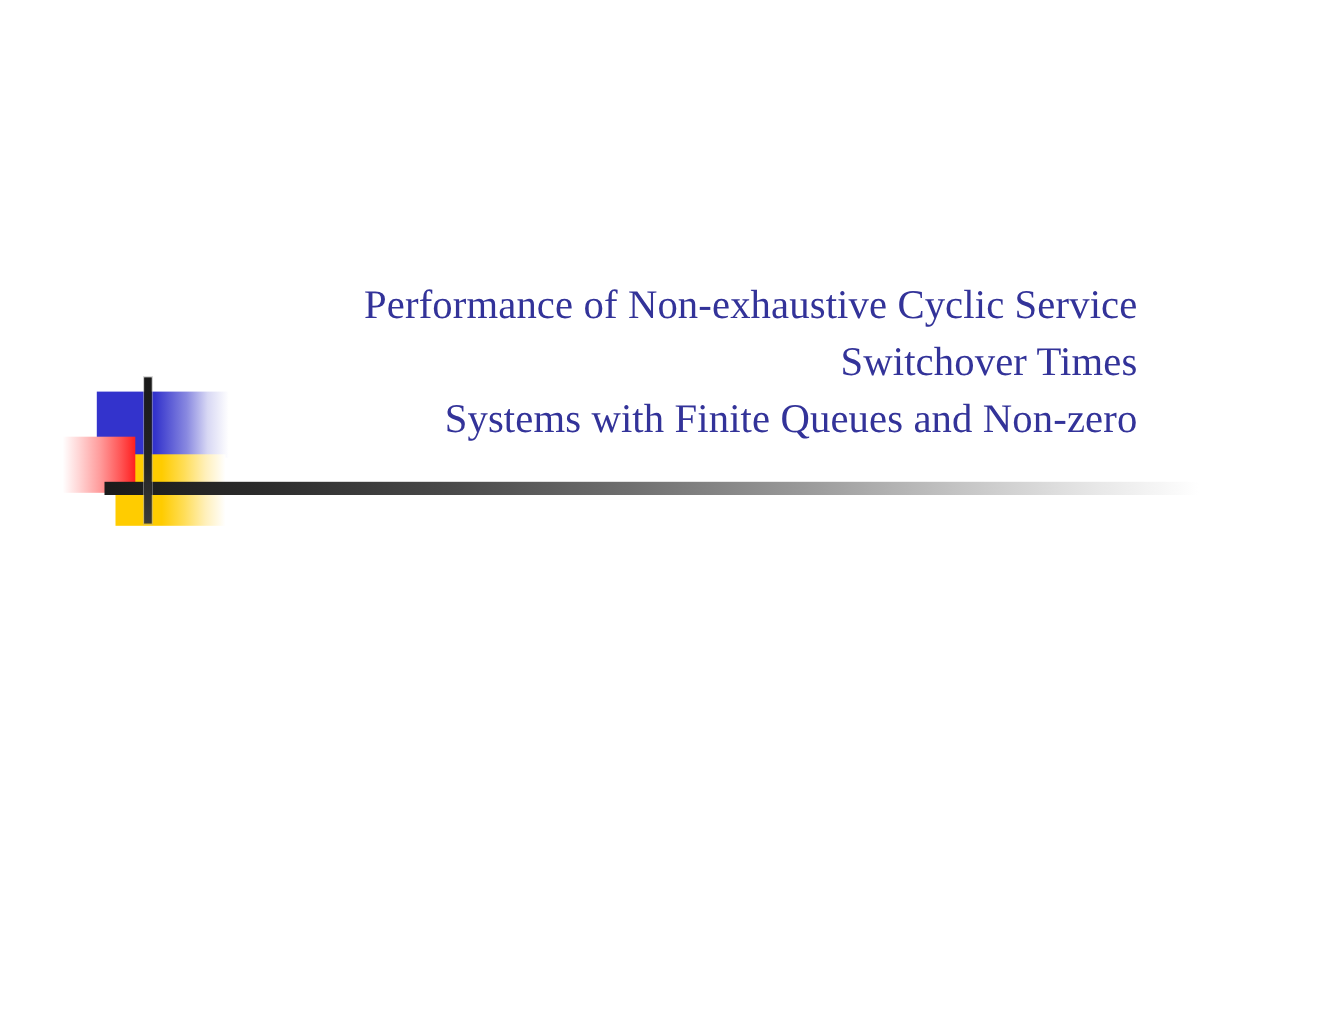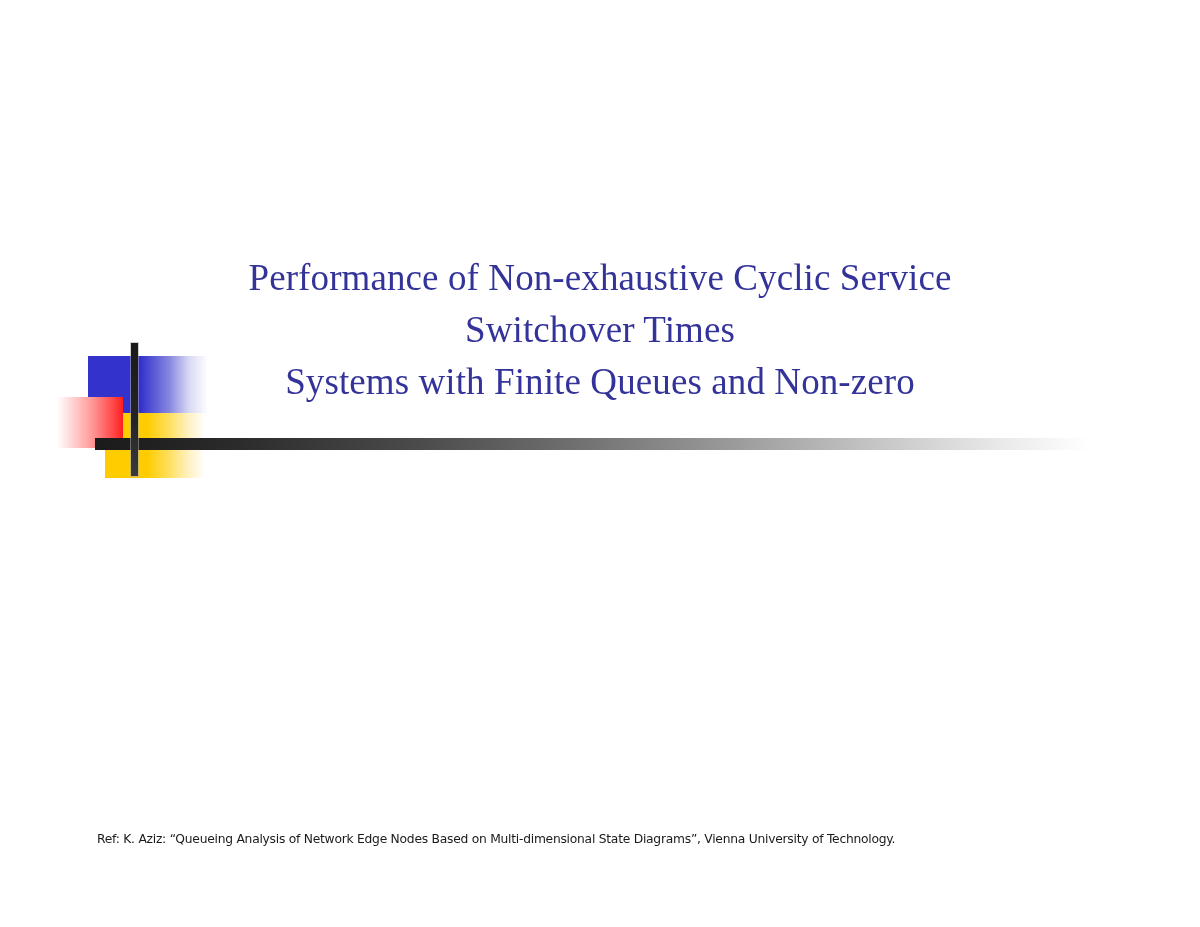--- a/index.html
+++ b/index.html
@@ -95,24 +95,24 @@
                 #6f6f6f 48%,
                 #9a9a9a 64%,
                 #c4c4c4 78%,
                 #e6e6e6 90%,
                 #ffffff 100%);
   }
 
   
   .title-block {
     position: absolute;
-    left: 150px;
+    left: 134px;
     top: 252px;
     width: 900px;
-    text-align: center;
+    text-align: right;
   }
 
   .title-line {
     font-family: "Liberation Serif", "DejaVu Serif", serif;
     font-size: 37px;
     line-height: 52px;
     color: #333399;
     letter-spacing: 0.1px;
     white-space: nowrap;
   }
@@ -142,15 +142,14 @@
     <div class="deco-hline"></div>
     <div class="deco-vline"></div>
   </div>
 
   <div class="title-block">
     <div class="title-line">Performance of Non-exhaustive Cyclic Service</div>
     <div class="title-line">Switchover Times</div>
     <div class="title-line">Systems with Finite Queues and Non-zero</div>
   </div>
 
-  <div class="footer-ref">Ref: K. Aziz: “Queueing Analysis of Network Edge Nodes Based on Multi-dimensional State Diagrams”, Vienna University of Technology.</div>
 
 </div>
 
 </body></html>

